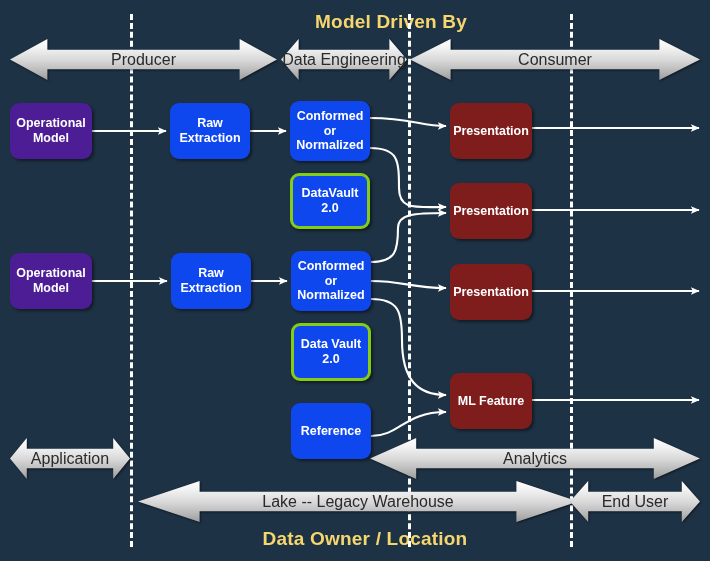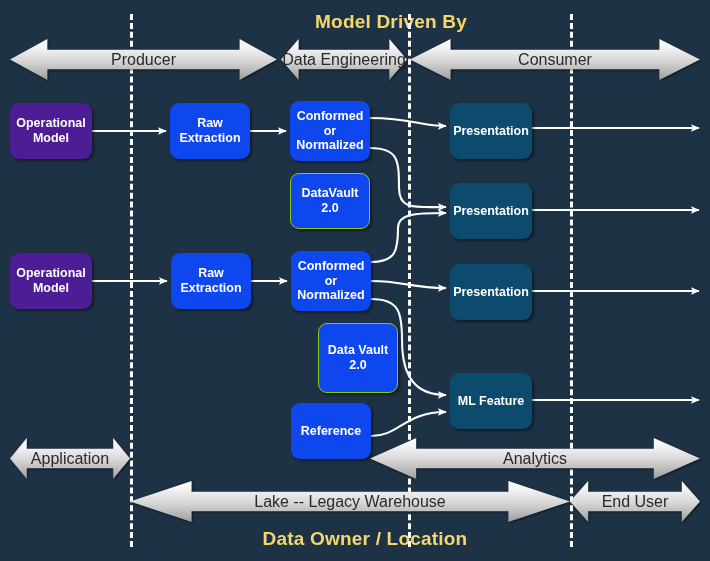--- a/index.html
+++ b/index.html
@@ -68,22 +68,22 @@
     font-size:12.5px;
     font-weight:bold;
     line-height:1.18;
     z-index:10;
     box-shadow:2px 2px 3px rgba(0,0,0,.45);
     box-sizing:border-box;
     padding:2px 4px;
   }
   .box.red{background:#4c1d95;}
   .box.blue{background:#0f47ef;}
-  .box.green{background:#0c4a6e;}
-  .box.outlined{border:1px solid #84cc16;}
+  .box.green{background:#7f1d1d;}
+  .box.outlined{border:3px solid #84cc16;}
 
   
   #wires{position:absolute;left:0;top:0;width:710px;height:561px;z-index:9;pointer-events:none;}
 </style>
 </head>
 <body>
 
 <div id="stage">
 
   <div class="title" id="title-top">Model Driven By</div>
@@ -109,21 +109,21 @@
         <div class="lbl">Consumer</div>
       </div>
       <div class="dbl-arrow" style="left: 10px; top: 438px; width: 120px; height: 41px;">
         <div class="shape"></div>
         <div class="lbl">Application</div>
       </div>
       <div class="dbl-arrow" style="left: 370px; top: 438px; width: 330px; height: 41px; align-items: center;">
         <div class="shape"></div>
         <div class="lbl">Analytics</div>
       </div>
-      <div class="dbl-arrow" style="left: 130px; top: 481px; width: 440px; height: 41px;">
+      <div class="dbl-arrow" style="left: 138px; top: 481px; width: 440px; height: 41px;">
         <div class="shape"></div>
         <div class="lbl">Lake -- Legacy Warehouse</div>
       </div>
       <div class="dbl-arrow" style="left: 570px; top: 481px; width: 130px; height: 41px;">
         <div class="shape"></div>
         <div class="lbl">End User</div>
       </div>
     </div>
 
   <svg id="wires" viewBox="0 0 710 561" xmlns="http://www.w3.org/2000/svg">
@@ -187,21 +187,21 @@
 Extraction</span>
       </div>
       <div class="box blue" style="left: 291px; top: 251px; width: 80px; height: 60px;">
         <span style="white-space: pre-line;">Conformed
 or
 Normalized</span>
       </div>
       <div class="box green" style="left: 450px; top: 264px; width: 82px; height: 56px;">
         <span style="white-space: pre-line;">Presentation</span>
       </div>
-      <div class="box blue outlined" style="left: 291px; top: 323px; width: 80px; height: 70px; margin-left: 27px;">
+      <div class="box blue outlined" style="left: 291px; top: 323px; width: 80px; height: 58px;">
         <span style="white-space: pre-line;">Data Vault 2.0</span>
       </div>
       <div class="box green" style="left: 450px; top: 373px; width: 82px; height: 56px;">
         <span style="white-space: pre-line;">ML Feature</span>
       </div>
       <div class="box blue" style="left: 291px; top: 403px; width: 80px; height: 56px;">
         <span style="white-space: pre-line;">Reference</span>
       </div>
     </div>
 </div>

